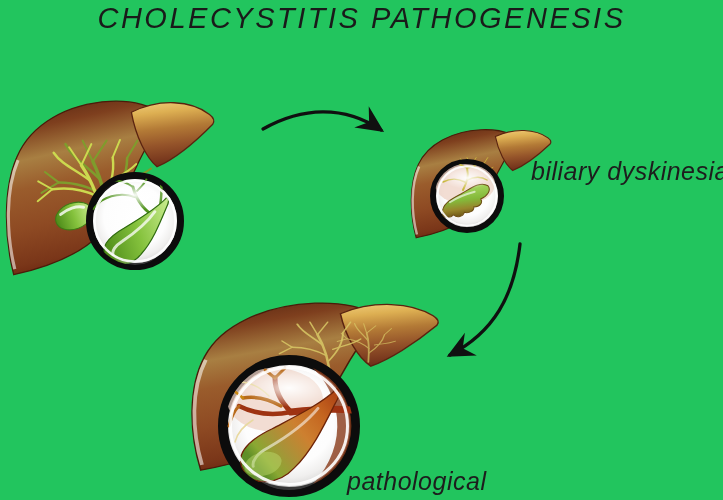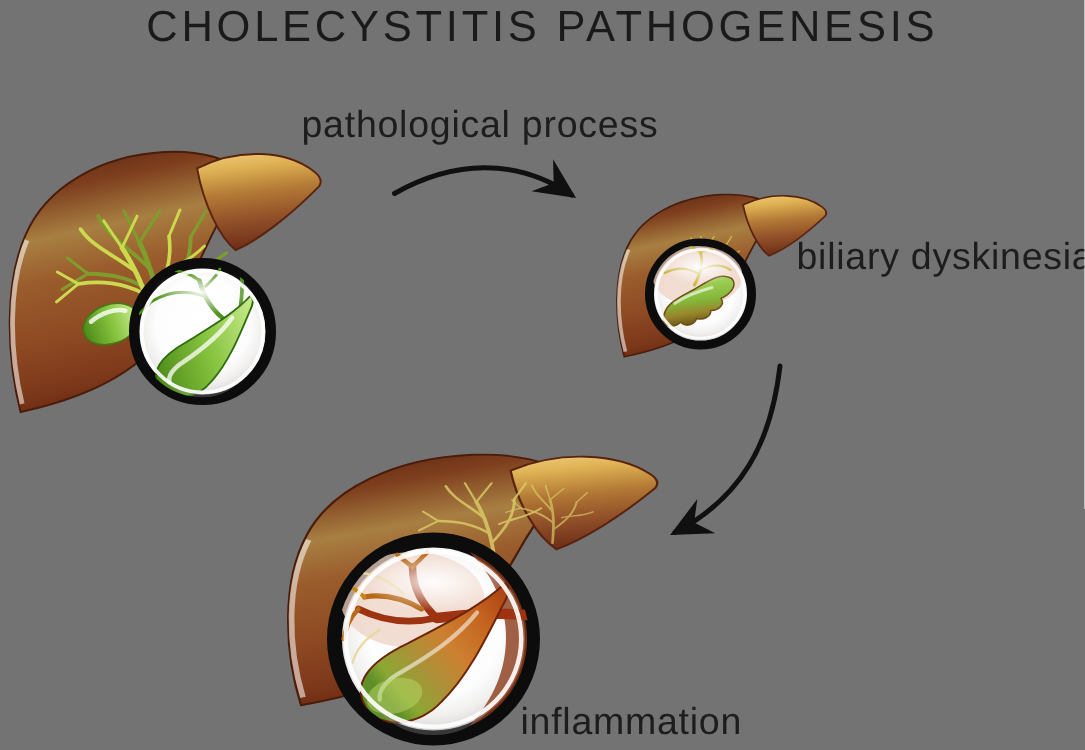--- a/index.html
+++ b/index.html
@@ -1,17 +1,17 @@
 <!DOCTYPE html>
 <html><head>
 <meta charset="utf-8">
 <style>
   html,body{margin:0;padding:0;background:#ffffff;}
-  .stage{position:relative;width:723px;height:500px;background:#737373;overflow:hidden;
-         font-family:"Liberation Sans", sans-serif;}
+  .stage{position:relative;width:723px;height:500px;background:#22c55e;overflow:hidden;
+         font-family:"Liberation Sans", sans-serif;font-style:italic;}
   .stage svg{position:absolute;left:0;top:0;}
   .txt{position:absolute;color:#1d1d1d;white-space:nowrap;font-family:"Liberation Sans",sans-serif;}
   .title{top:2px;left:0;width:723px;text-align:center;font-size:29px;letter-spacing:2.5px;color:#1a1a1a;}
   .lbl{font-size:25px;letter-spacing:.5px;}
   .lbl-step1{left:201px;top:69px;}
   .lbl-stage2{left:531px;top:157px;}
   .lbl-step2{left:512px;top:298px;}
   .lbl-stage3{left:347px;top:467px;}
 </style>
 </head>
@@ -202,17 +202,16 @@
       </g>
       <circle r="58.5" fill="none" stroke="#ffffff" stroke-width="3" opacity="0.9"></circle>
     </g>
   </g>
 
   <path d="M 263,129 C 302,107 344,105 381,130" fill="none" stroke="#101010" stroke-width="3.3" stroke-linecap="round" marker-end="url(#ah)"></path>
   <path d="M 520,244 C 514,296 494,332 450,355" fill="none" stroke="#101010" stroke-width="3.3" stroke-linecap="round" marker-end="url(#ah)"></path>
 </svg>
 
 <div class="txt title">CHOLECYSTITIS PATHOGENESIS</div>
-<div class="txt lbl lbl-step1">pathological process</div>
 <div class="txt lbl lbl-stage2">biliary dyskinesia</div>
-<div class="txt lbl lbl-stage3">inflammation</div>
+<div class="txt lbl lbl-stage3">pathological</div>
 
 </div>
 
 </body></html>

